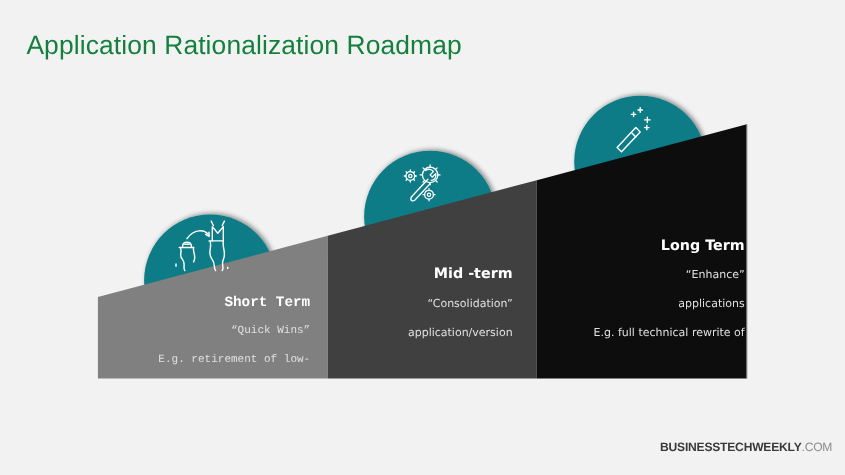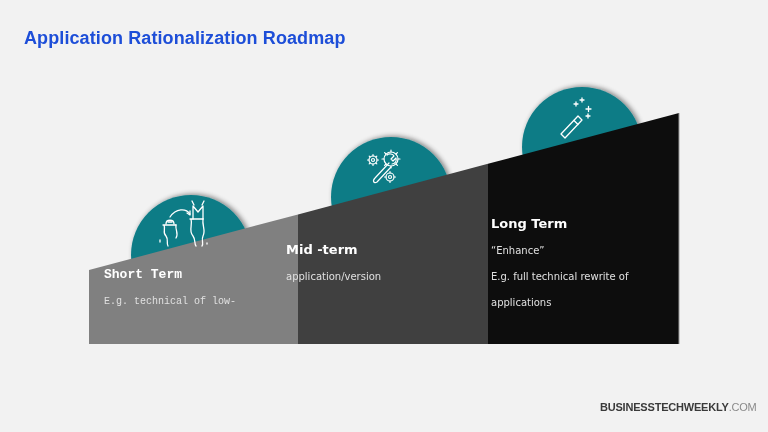--- a/index.html
+++ b/index.html
@@ -14,34 +14,34 @@
     .slide {
       position: relative;
       width: 768px;
       height: 432px;
       background: #f2f2f2;
     }
     .title {
       position: absolute;
       left: 24px;
       top: 28px;
-      font-size: 18px;
-      font-weight: bold;
-      color: #1d4ed8;
+      font-size: 24px;
+      font-weight: normal;
+      color: #15803d;
       letter-spacing: 0.1px;
       white-space: nowrap;
     }
     svg.diagram {
       position: absolute;
       left: 0;
       top: 0;
     }
     .stage-text {
       position: absolute;
-      text-align: left;
+      text-align: right;
       color: #e6e6e6;
       font-family: "DejaVu Sans", sans-serif;
       line-height: 14px;
     }
     .stage-text .stage-title {
       display: block;
       font-weight: bold;
       font-size: 13px;
       color: #ffffff;
       line-height: 17px;
@@ -144,32 +144,34 @@
 
       <path d="M574,104 L578,104 M576,102 L576,106"></path>
       <path d="M580,100 L584,100 M582,98 L582,102"></path>
       <path d="M586,109 L591,109 M588.5,106.5 L588.5,111.5"></path>
       <path d="M586,116 L590,116 M588,114 L588,118"></path>
     </g>
   </svg>
 
   <div class="stage-text" style="left:104px; top:266px; width:178px;font-family:Liberation Mono, monospace;">
     <span class="stage-title">Short Term</span>
-    <span class="stage-line">E.g. technical of low-</span>
+    <span class="stage-line">“Quick Wins”</span>
+    <span class="stage-line">E.g. retirement of low-</span>
   </div>
 
   <div class="stage-text" style="left:286px; top:241px; width:180px;">
     <span class="stage-title">Mid -term</span>
+    <span class="stage-line">“Consolidation”</span>
     <span class="stage-line">application/version</span>
   </div>
 
   <div class="stage-text" style="left:491px; top:215px; width:186px;">
     <span class="stage-title">Long Term</span>
     <span class="stage-line">“Enhance”</span>
+    <span class="stage-line">applications</span>
     <span class="stage-line">E.g. full technical rewrite of</span>
-    <span class="stage-line">applications</span>
   </div>
 
   <div class="brand">
     <span class="b1">BUSINESSTECHWEEKLY</span><span class="b2">.COM</span>
   </div>
 
 </div>
 
 </body></html>

